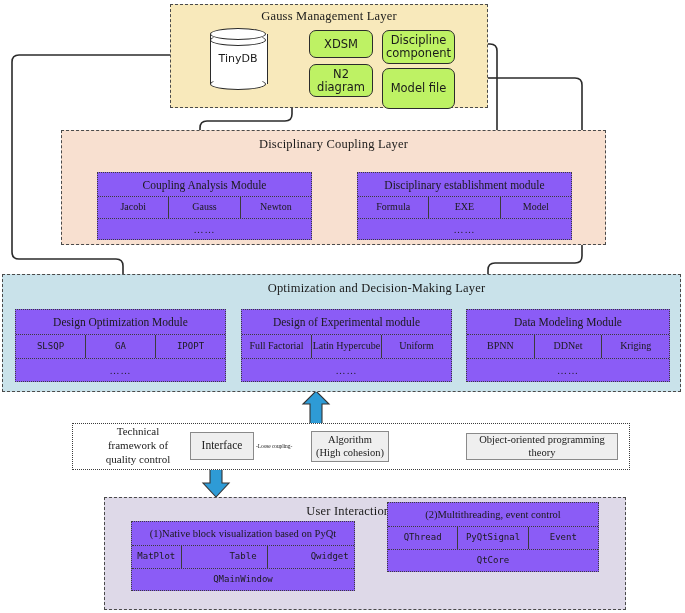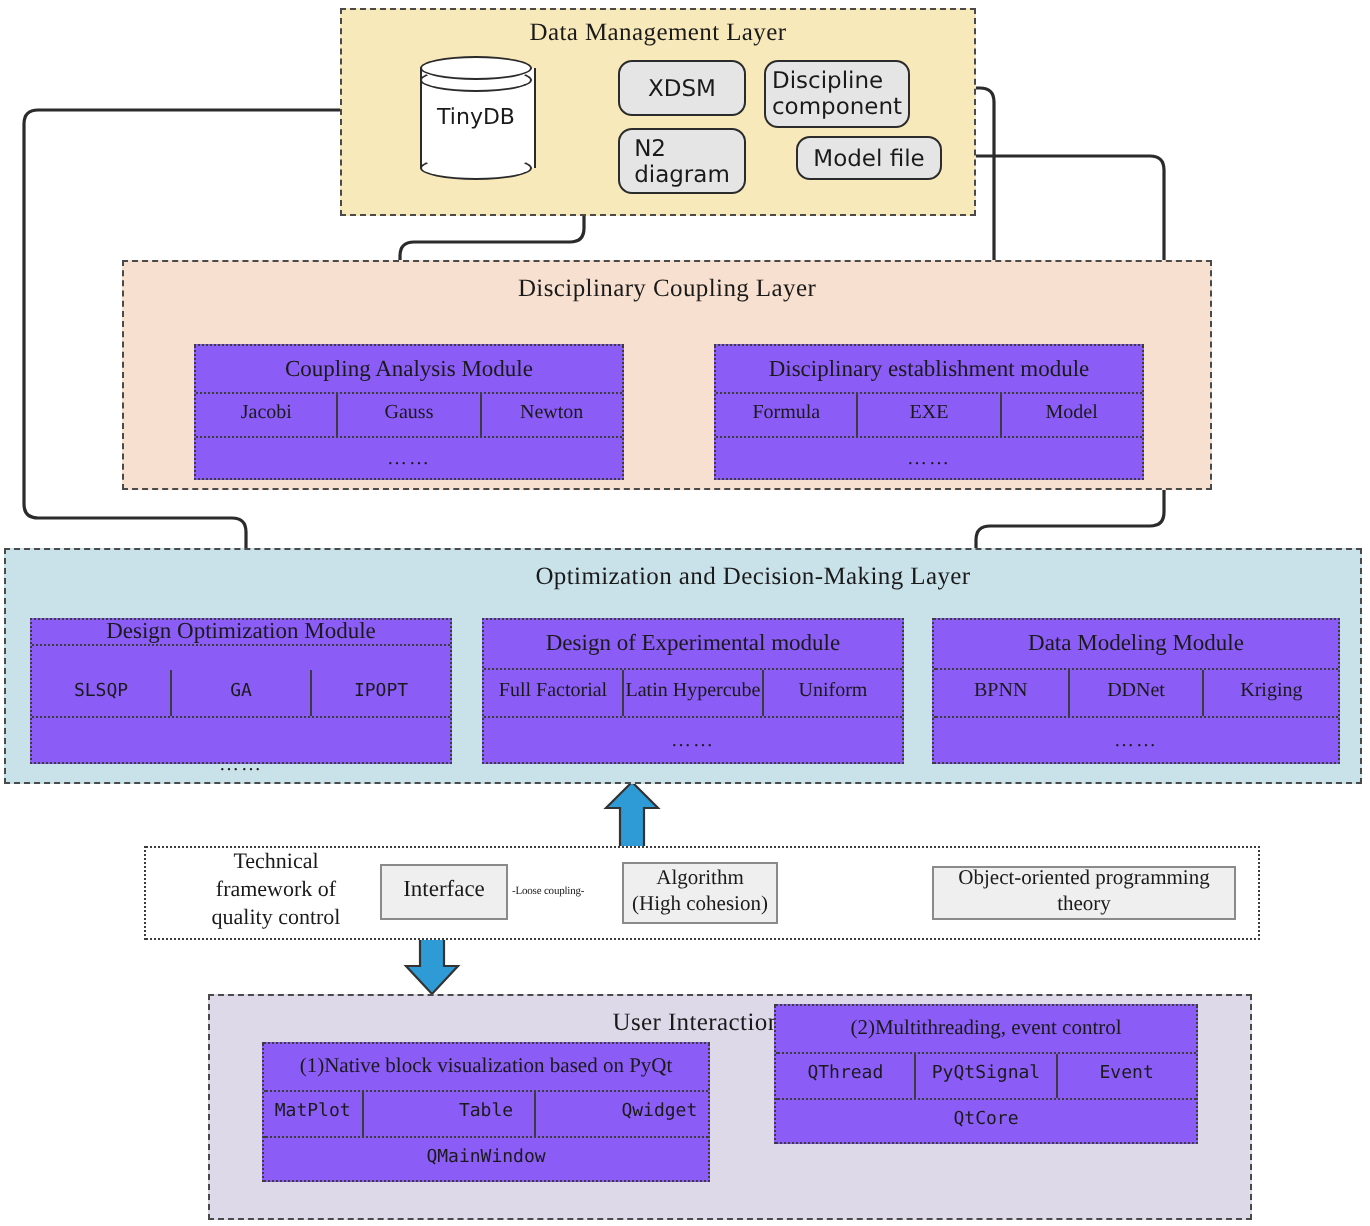--- a/index.html
+++ b/index.html
@@ -24,23 +24,23 @@
   .module .mrow:last-child{border-bottom:none;}
   .cell{flex:1 1 0;box-sizing:border-box;text-align:center;font-size:10px;
         display:flex;align-items:center;justify-content:center;
         border-right:1.1px solid #3c3c3c;line-height:1.02;}
   .cell:last-child{border-right:none;}
   .mono .cell{font-family:"DejaVu Sans Mono", monospace;font-size:9px;}
   .dots{text-align:center;font-size:10px;letter-spacing:1px;
         display:flex;align-items:center;justify-content:center;width:100%;}
 
   
-  .rbox{position:absolute;box-sizing:border-box;background:#e5e5e5;
+  .rbox{position:absolute;box-sizing:border-box;background:#bef264;
         border:1.3px solid #2b2b2b;border-radius:7px;font-size:11.5px;
-        display:flex;align-items:center;justify-content:center;
+        display:flex;align-items:center;justify-content:center;text-align:center;
         line-height:1.12;font-family:"DejaVu Sans", sans-serif;}
 
   
   .gbox{position:absolute;box-sizing:border-box;background:#efefef;
         border:1.1px solid #8a8a8a;font-size:11.5px;text-align:center;
         display:flex;align-items:center;justify-content:center;line-height:1.15;}
 
   .plain-text{position:absolute;text-align:center;font-size:11.5px;line-height:1.25;}
   .tiny{position:absolute;font-size:5.5px;letter-spacing:-.1px;white-space:nowrap;}
 
@@ -70,21 +70,21 @@
     <path class="wire" marker-end="url(#ah)" d="M497,78 L470,78"></path>
 
     <path class="wire" d="M497,78 L575,78 Q582,78 582,85 L582,256 Q582,263 575,263 L495,263 Q488,263 488,270 L488,310"></path>
 
     <path class="bluearrow" d="M310,424 L310,404 L303,404 L316,391 L329,404 L322,404 L322,424 z"></path>
     <path class="bluearrow" d="M210,468 L210,483 L203,483 L216,497 L229,483 L222,483 L222,468 z"></path>
     <path class="bluearrow" d="M441,438 L441,432 L419,448 L441,464 L441,458 L462,458 L462,438 z"></path>
   </svg>
 
   <div class="layer dashed-layer" style="left:170px;top:4px;width:318px;height:104px;background:#f8e9bb;">
-    <div class="layer-title" style="top:4px;">Data Management Layer</div>
+    <div class="layer-title" style="top:4px;">Gauss Management Layer</div>
   </div>
 
   <div style="position:absolute;left:210px;top:28px;width:56px;height:62px;">
     <div style="position:absolute;left:0;top:6px;width:56px;height:50px;
                 background:#fff;border-left:1.3px solid #2b2b2b;
                 border-right:1.3px solid #2b2b2b;"></div>
     <div style="position:absolute;left:0;top:0;width:56px;height:12px;
                 background:#fff;border:1.3px solid #2b2b2b;border-radius:50%;
                 box-sizing:border-box;"></div>
     <div style="position:absolute;left:0;top:6px;width:56px;height:12px;
@@ -98,21 +98,21 @@
   </div>
 
   <div class="rbox" style="left:309px;top:30px;width:64px;height:28px;">XDSM</div>
 
   <div class="rbox" style="left:309px;top:64px;width:64px;height:33px;white-space:pre-line;">N2
 diagram</div>
 
   <div class="rbox" style="left:382px;top:30px;width:73px;height:34px;white-space:pre-line;">Discipline
 component</div>
 
-  <div class="rbox" style="left:382px;top:68px;width:73px;height:22px;white-space:pre-line;margin-left:16px;">Model file</div>
+  <div class="rbox" style="left:382px;top:68px;width:73px;height:41px;white-space:pre-line;">Model file</div>
 
   <div class="layer dashed-layer" style="left:61px;top:130px;width:545px;height:115px;background:#f8e0d0;">
     <div class="layer-title" style="top:6px;">Disciplinary Coupling Layer</div>
   </div>
 
   <div class="module" style="left:97px;top:172px;width:215px;height:68px;">
     <div class="mhead" style="height:24px;">Coupling Analysis Module</div>
     <div class="mrow" style="height:22px;">
       <div class="cell">Jacobi</div>
       <div class="cell">Gauss</div>
@@ -132,21 +132,21 @@
     </div>
     <div class="mrow" style="height:20px;">
       <div class="dots">……</div>
     </div>
   </div>
 
   <div class="layer dashed-layer" style="left:2px;top:274px;width:679px;height:118px;background:#c9e2ea;">
     <div class="layer-title" style="top:6px;padding-left:35px;">Optimization and Decision-Making Layer</div>
   </div>
 
-  <div class="module" style="left:15px;top:309px;width:211px;height:73px;gap:12px;">
+  <div class="module" style="left:15px;top:309px;width:211px;height:73px;">
     <div class="mhead" style="height:25px;">Design Optimization Module</div>
     <div class="mrow mono" style="height:24px;">
       <div class="cell">SLSQP</div>
       <div class="cell">GA</div>
       <div class="cell">IPOPT</div>
     </div>
     <div class="mrow" style="height:22px;">
       <div class="dots">……</div>
     </div>
   </div>

